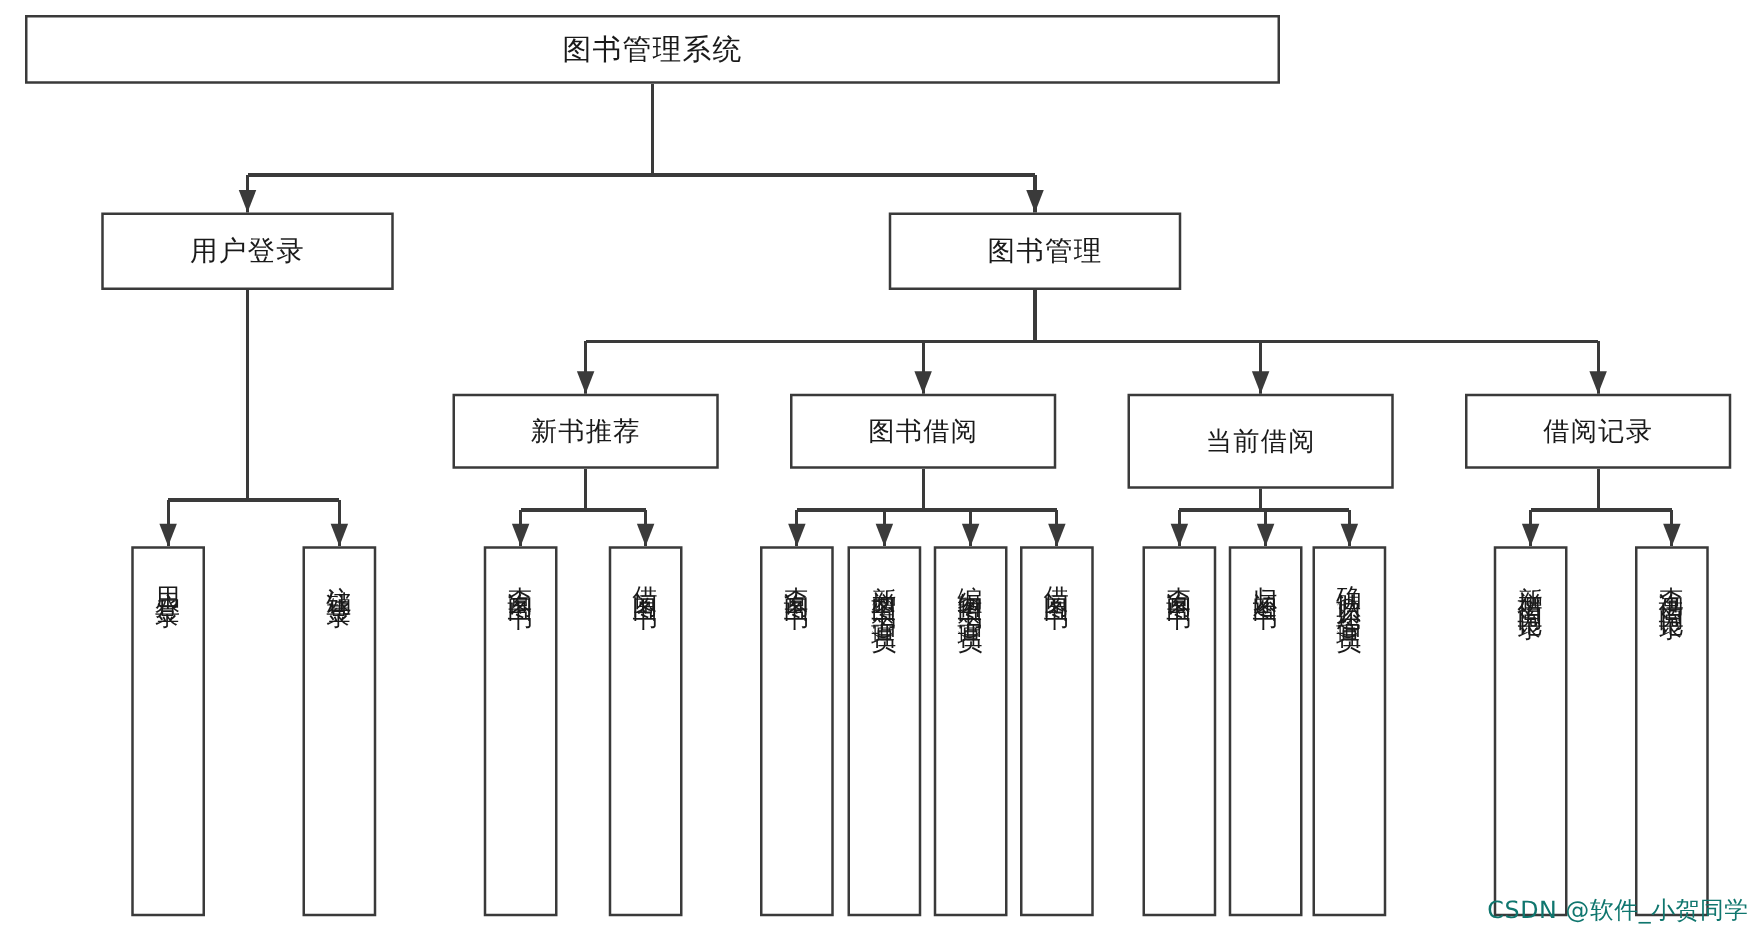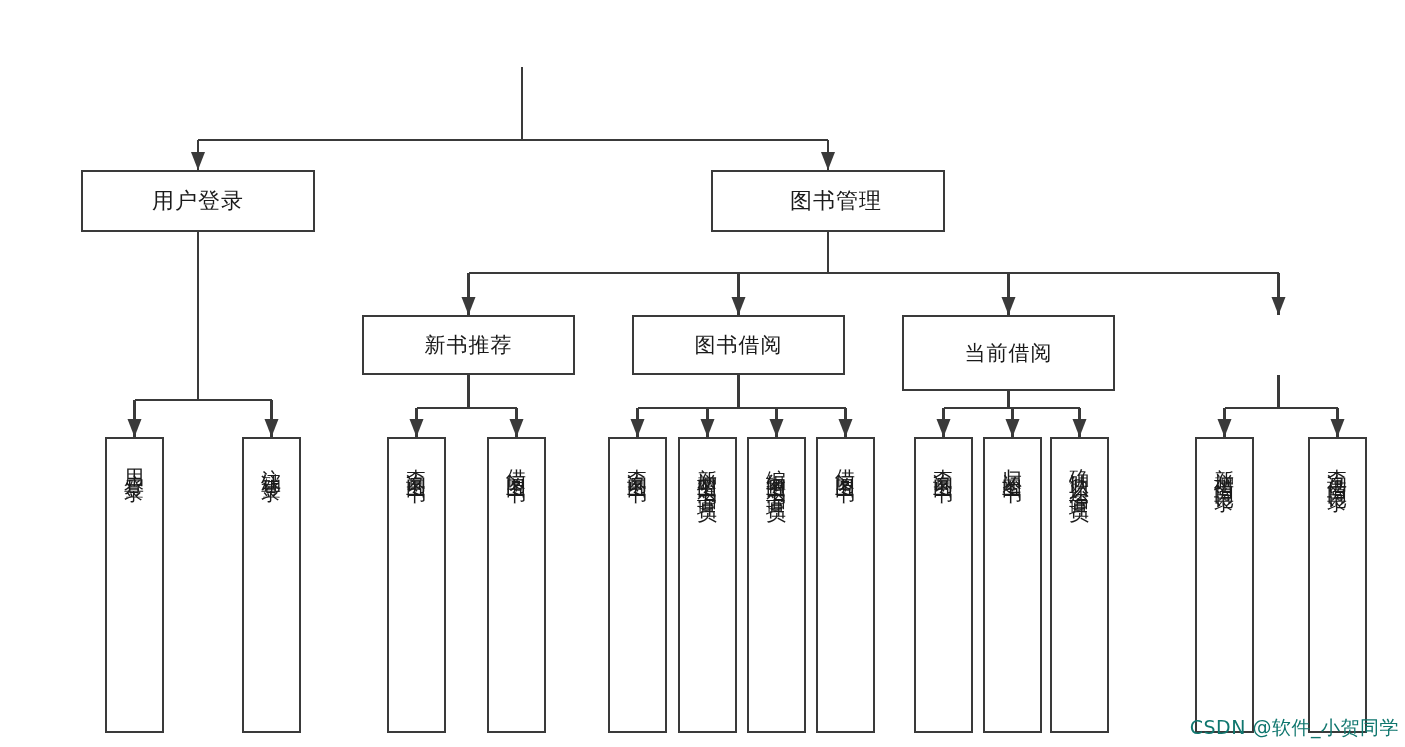--- a/index.html
+++ b/index.html
@@ -129,35 +129,41 @@
       <line x1="1079.5" y1="408" x2="1079.5" y2="437" stroke="#3a3a3a" stroke-width="2.5" shape-rendering="crispEdges"></line>
       <polygon points="1072.5,419 1086.5,419 1079.5,437" fill="#3a3a3a"></polygon>
       <line x1="1278.5" y1="375" x2="1278.5" y2="408" stroke="#3a3a3a" stroke-width="2.5" shape-rendering="crispEdges"></line>
       <line x1="1224.5" y1="408" x2="1337.5" y2="408" stroke="#3a3a3a" stroke-width="2.5" shape-rendering="crispEdges"></line>
       <line x1="1224.5" y1="408" x2="1224.5" y2="437" stroke="#3a3a3a" stroke-width="2.5" shape-rendering="crispEdges"></line>
       <polygon points="1217.5,419 1231.5,419 1224.5,437" fill="#3a3a3a"></polygon>
       <line x1="1337.5" y1="408" x2="1337.5" y2="437" stroke="#3a3a3a" stroke-width="2.5" shape-rendering="crispEdges"></line>
       <polygon points="1330.5,419 1344.5,419 1337.5,437" fill="#3a3a3a"></polygon>
     </svg>
 
+  <div class="node root" style="left: 20px; top: 12px; width: 1004px; height: 55px;">
+      <span class="hlabel">图书管理系统</span>
+    </div>
     <div class="node level2" style="left: 81px; top: 170px; width: 234px; height: 62px;">
       <span class="hlabel">用户登录</span>
     </div>
     <div class="node level2" style="left: 711px; top: 170px; width: 234px; height: 62px; padding-left: 16px;">
       <span class="hlabel">图书管理</span>
     </div>
     <div class="node level3" style="left: 362px; top: 315px; width: 213px; height: 60px;">
       <span class="hlabel">新书推荐</span>
     </div>
     <div class="node level3" style="left: 632px; top: 315px; width: 213px; height: 60px;">
       <span class="hlabel">图书借阅</span>
     </div>
     <div class="node level3" style="left: 902px; top: 315px; width: 213px; height: 76px;">
       <span class="hlabel">当前借阅</span>
     </div>
+    <div class="node level3" style="left: 1172px; top: 315px; width: 213px; height: 60px;">
+      <span class="hlabel">借阅记录</span>
+    </div>
     <div class="node leaf" style="left: 105px; top: 437px; width: 59px; height: 296px;">
       <span class="vlabel">用户登录</span>
     </div>
     <div class="node leaf" style="left: 242px; top: 437px; width: 59px; height: 296px;">
       <span class="vlabel">注销登录</span>
     </div>
     <div class="node leaf" style="left: 387px; top: 437px; width: 59px; height: 296px;">
       <span class="vlabel">查询图书</span>
     </div>
     <div class="node leaf" style="left: 487px; top: 437px; width: 59px; height: 296px;">

